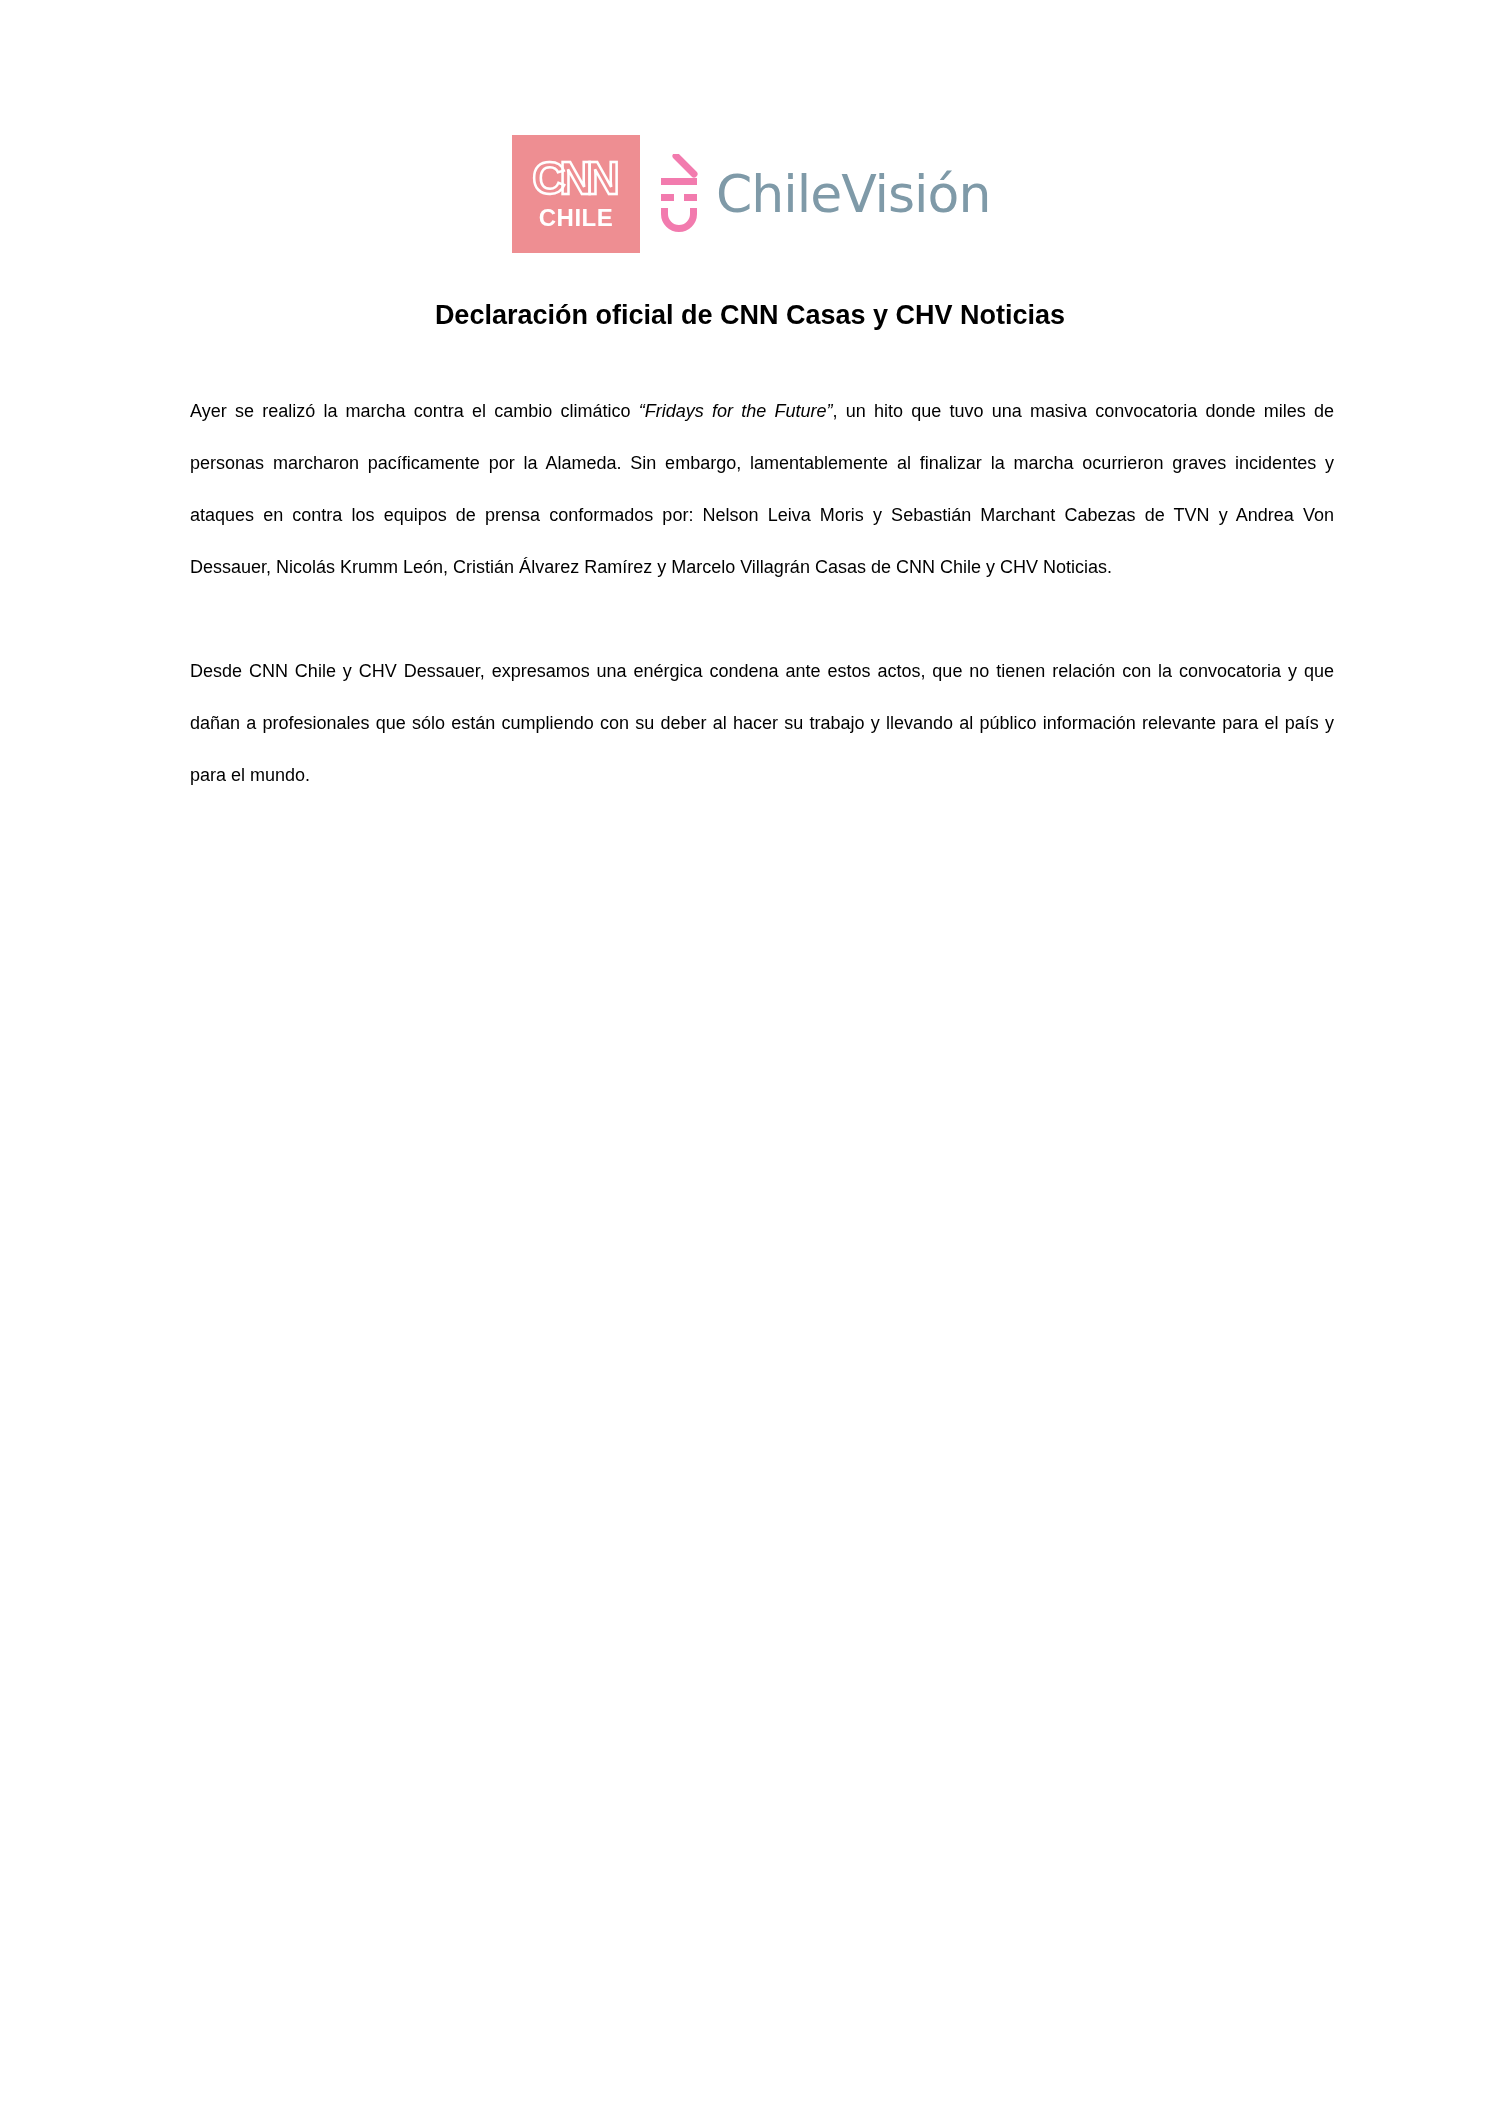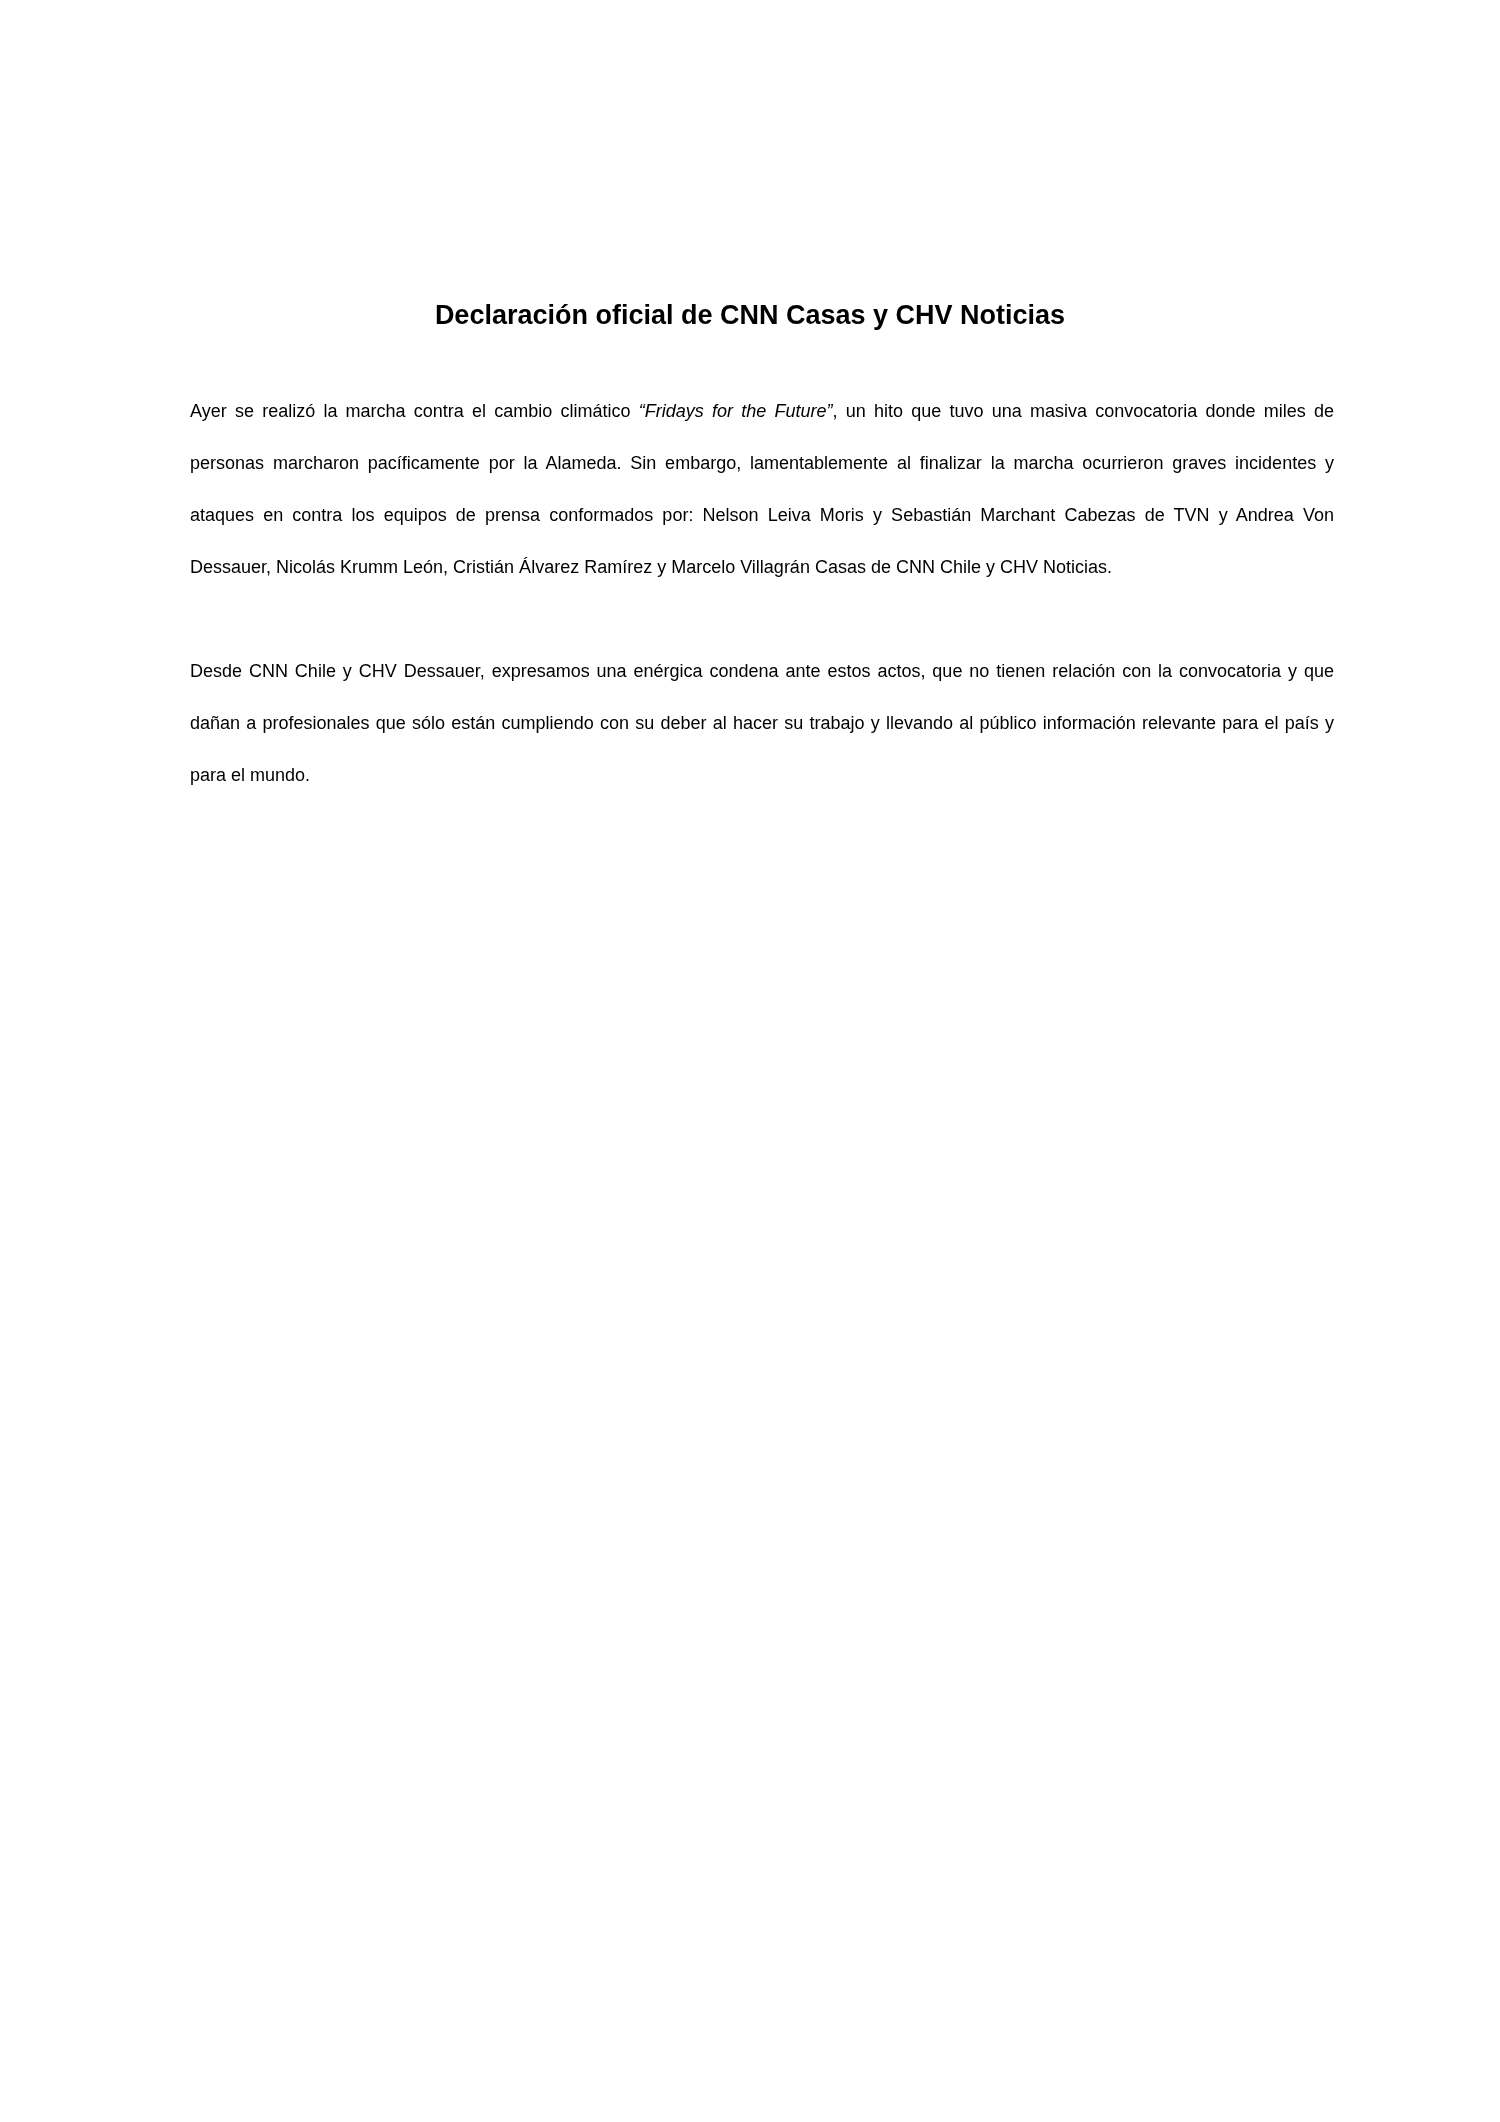--- a/index.html
+++ b/index.html
@@ -21,20 +21,34 @@
                  text-align: justify; }
     .p1 { top: 385px; }
     .p2 { top: 645px; }
     p { margin: 0; }
     em { font-style: italic; }
   </style>
 </head>
 <body>
 
 <div class="logos">
+  <div class="cnn-box">
+    <div class="cnn-mark">CNN</div>
+    <div class="cnn-chile">CHILE</div>
+  </div>
+  <div class="chv">
+    <svg class="chv-icon" viewBox="0 0 42 80">
+      <path d="M18 2 L36 20" stroke="#F27BAE" stroke-width="7" fill="none" stroke-linecap="round"></path>
+      <rect x="3" y="24" width="36" height="7" fill="#F27BAE"></rect>
+      <rect x="3" y="40" width="13" height="7" fill="#F27BAE"></rect>
+      <rect x="26" y="40" width="13" height="7" fill="#F27BAE"></rect>
+      <path d="M6.5 54 L6.5 60 A14.5 14.5 0 0 0 35.5 60 L35.5 54" stroke="#F27BAE" stroke-width="7" fill="none"></path>
+    </svg>
+    <span class="chv-text">ChileVisión</span>
+  </div>
 </div>
 
 <div class="title">Declaración oficial de CNN Casas y CHV Noticias</div>
 
 <div class="body-text p1">
   <p><span>Ayer se realizó la marcha contra el cambio climático </span><em>“Fridays for the Future”</em><span>, un hito que tuvo una masiva convocatoria donde miles de personas marcharon pacíficamente por la Alameda.  Sin embargo, lamentablemente al finalizar la marcha ocurrieron graves incidentes y ataques en contra los equipos de prensa conformados por: Nelson Leiva Moris y Sebastián Marchant Cabezas de TVN y Andrea Von Dessauer, Nicolás Krumm León, Cristián Álvarez Ramírez y Marcelo Villagrán Casas de CNN Chile y CHV Noticias.</span></p>
 </div>
 
 <div class="body-text p2">
   <p>Desde CNN Chile y CHV Dessauer, expresamos una enérgica condena ante estos actos, que no tienen relación con la convocatoria y que dañan a profesionales que sólo están cumpliendo con su deber al hacer su trabajo y llevando al público información relevante para el país y para el mundo.</p>

